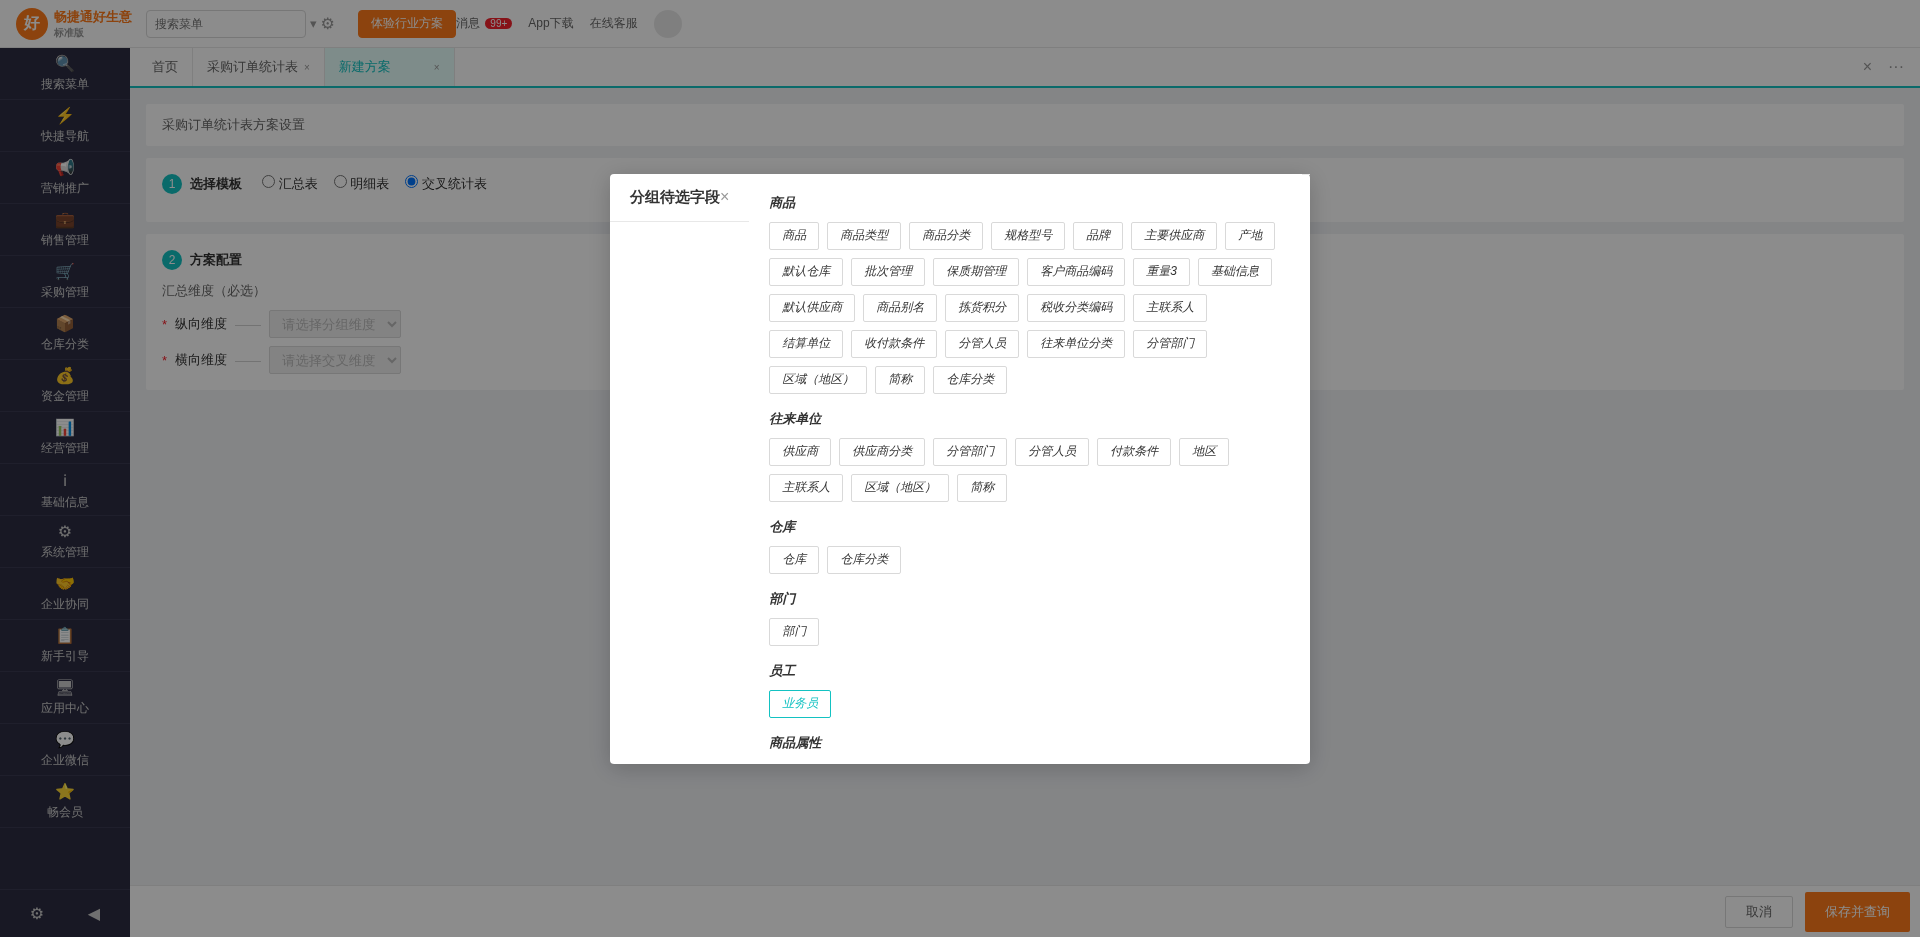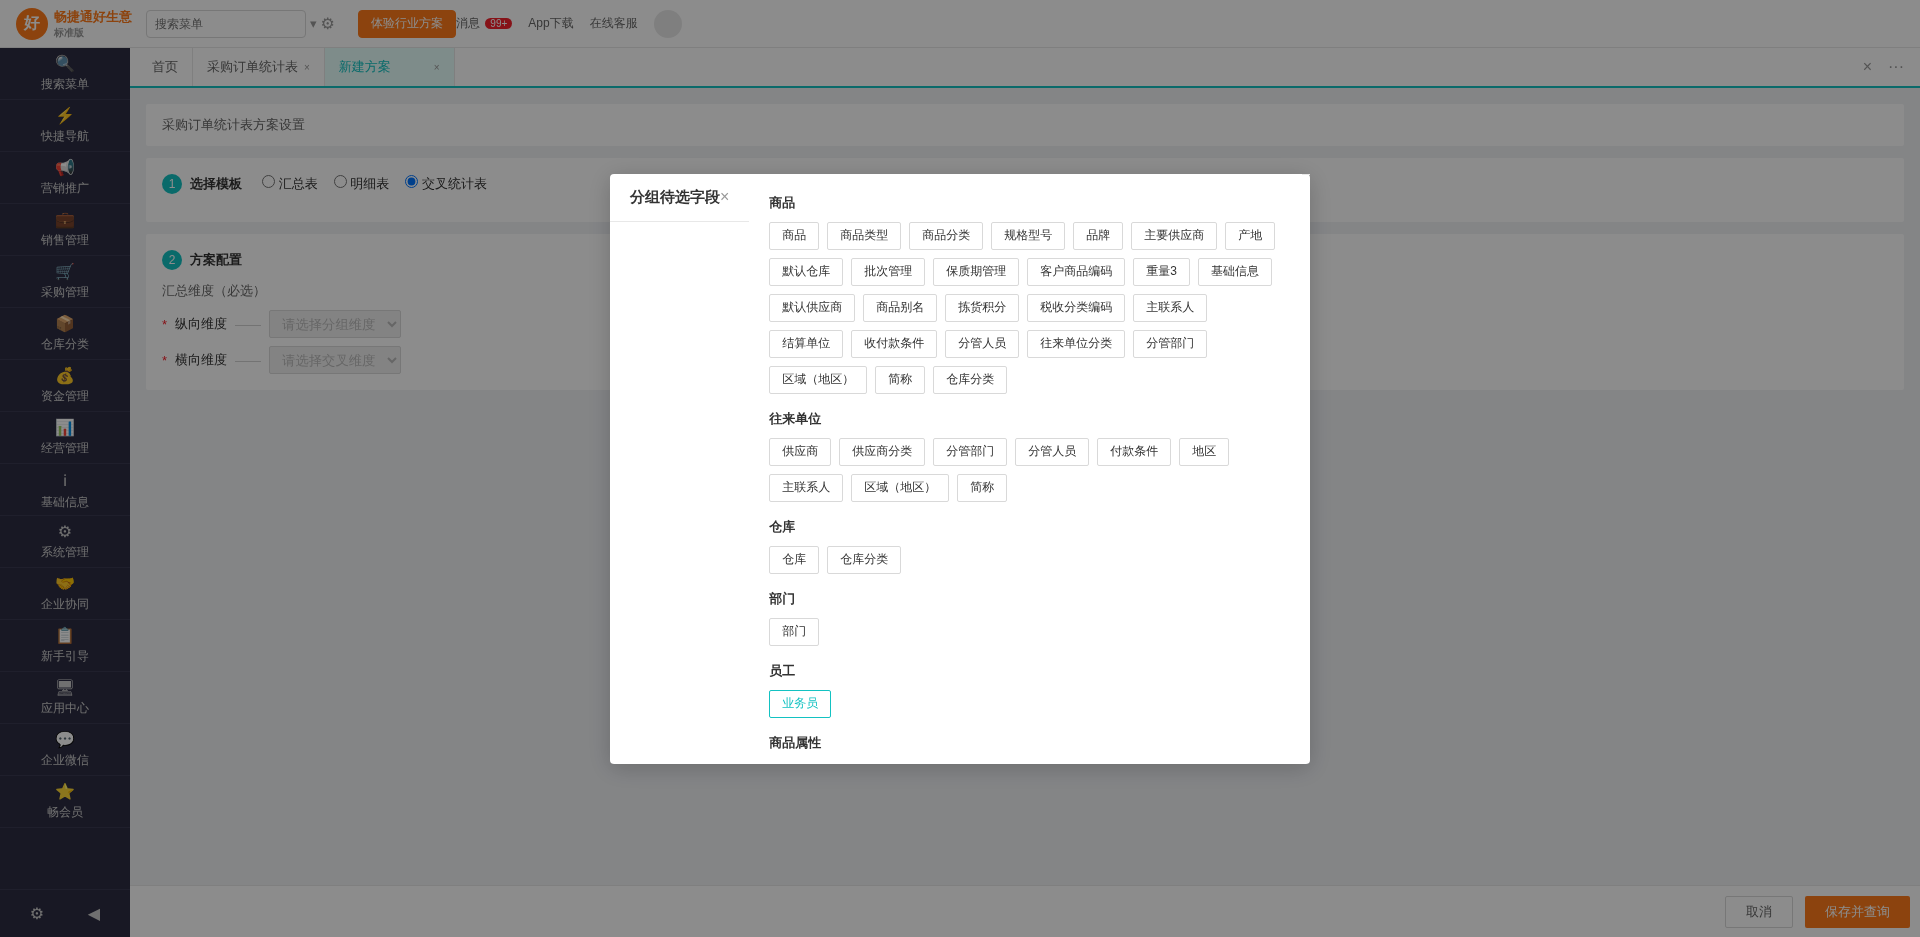--- a/index.html
+++ b/index.html
@@ -197,20 +197,21 @@
     }
     .modal-close {
       cursor: pointer;
       font-size: 16px;
       color: #999;
     }
     .modal-body {
       flex: 1;
       overflow-y: auto;
       padding: 16px 20px;
+      font-style: italic;
     }
     .modal-body::-webkit-scrollbar { width: 6px; }
     .modal-body::-webkit-scrollbar-thumb { background: #ccc; border-radius: 3px; }
 
     
     .section-title {
       font-size: 13px;
       font-weight: bold;
       color: #333;
       margin-bottom: 10px;
@@ -300,21 +301,21 @@
       height: 32px;
       padding: 0 20px;
       border: 1px solid #d9d9d9;
       border-radius: 2px;
       background: #fff;
       cursor: pointer;
       font-size: 13px;
       color: #666;
     }
     .btn-save {
-      height: 32px;
+      height: 40px;
       padding: 0 20px;
       border: none;
       border-radius: 2px;
       background: #ff7b1a;
       color: white;
       cursor: pointer;
       font-size: 13px;
     }
   </style>
 </head>

